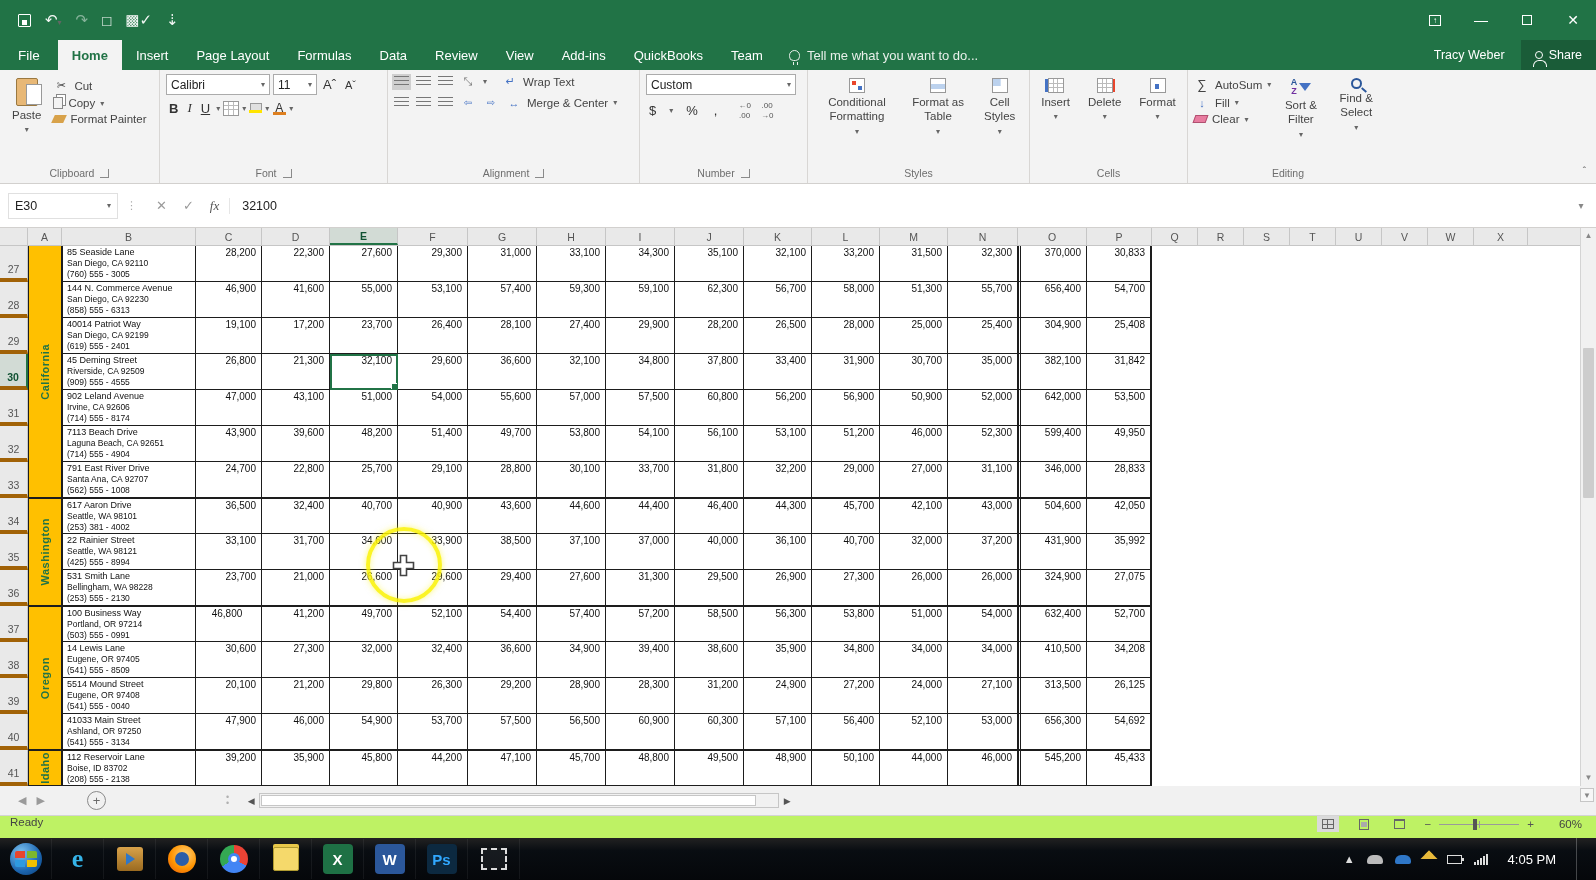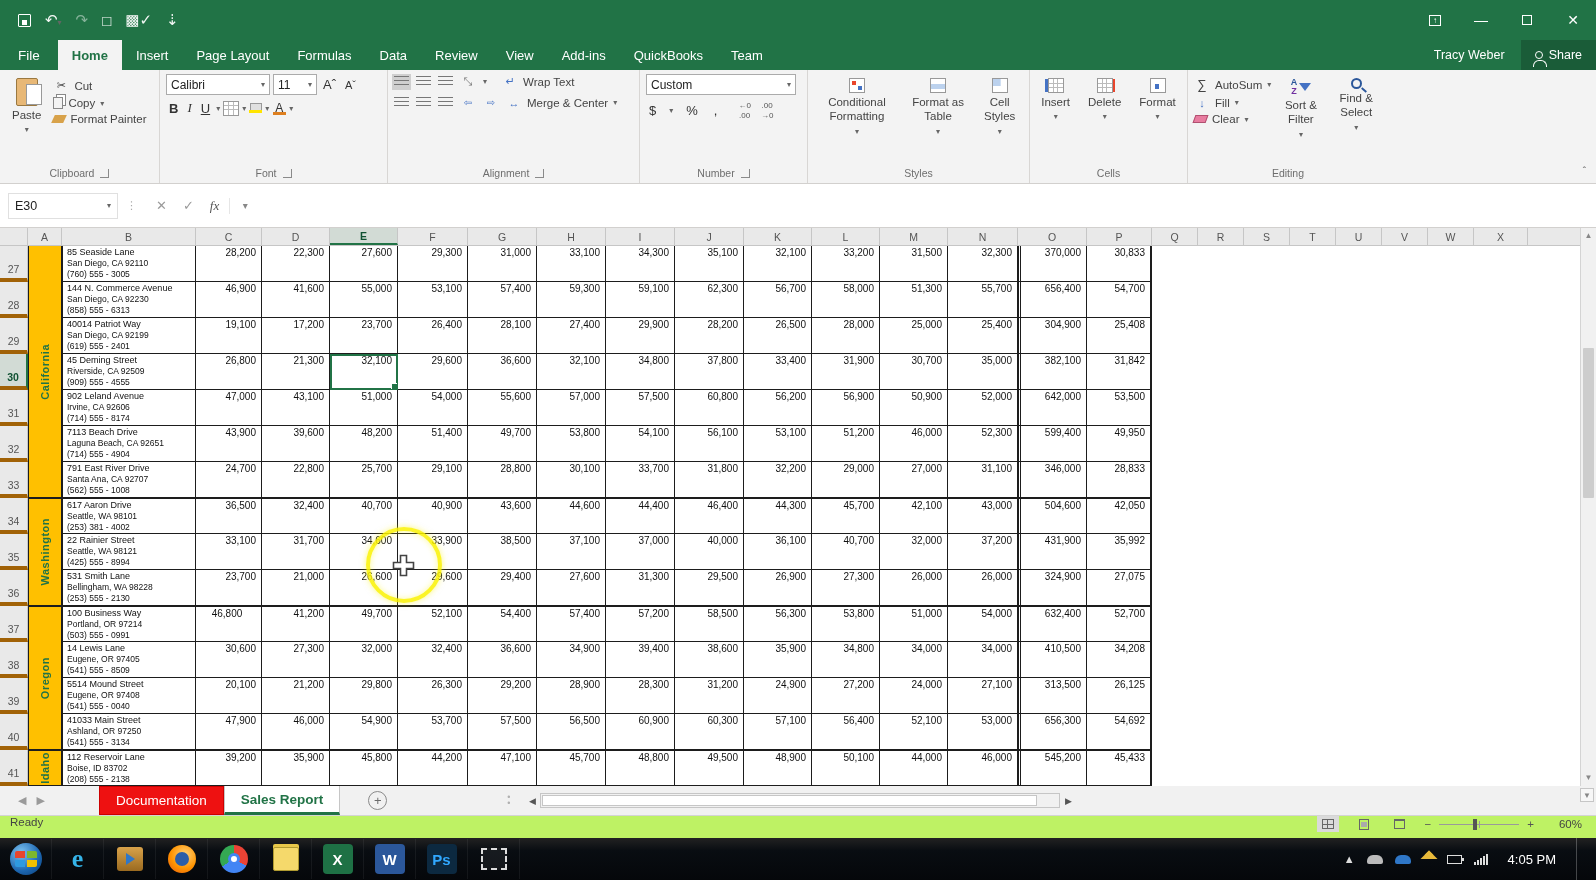--- a/index.html
+++ b/index.html
@@ -197,20 +197,24 @@
         <div class="rtab">Insert</div>
         <div class="rtab">Page Layout</div>
         <div class="rtab">Formulas</div>
         <div class="rtab">Data</div>
         <div class="rtab">Review</div>
         <div class="rtab">View</div>
         <div class="rtab">Add-ins</div>
         <div class="rtab">QuickBooks</div>
         <div class="rtab">Team</div>
       </div>
+    <div class="tellme">
+      <span class="bulb"></span>
+      <span>Tell me what you want to do...</span>
+    </div>
     <div class="menu-right">
       <span class="username">Tracy Weber</span>
       <span class="sharebox">
         <span class="person-glyph"></span>
         <span>Share</span>
       </span>
     </div>
   </div>
 
   <div class="ribbon">
@@ -427,20 +431,21 @@
     <div class="namebox">
         <span>E30</span>
         <span class="caret">▾</span>
       </div>
     <span class="fb-dots">⋮</span>
     <div class="fb-icons">
       <span>✕</span>
       <span>✓</span>
       <span class="fx">fx</span>
     </div>
+    <div class="fb-input">32100</div>
     <div class="fb-expand">▾</div>
   </div>
 
   <div class="sheet">
     <div class="colheaders">
       <div class="corner"></div>
     <div class="colh" style="width: 34px;">A</div>
         <div class="colh" style="width: 134px;">B</div>
         <div class="colh" style="width: 66px;">C</div>
         <div class="colh" style="width: 68px;">D</div>
@@ -833,24 +838,20 @@
       <div class="stateband" style="top: 522px; height: 36px;">
         <span>Idaho</span>
       </div>
     </div>
 
   <div class="tabbar">
     <div class="tabnav">
       <span>◀</span>
       <span>▶</span>
     </div>
-    <div style="display:flex;">
-        <div class="sheettab red">Documentation</div>
-        <div class="sheettab active">Sales Report</div>
-      </div>
     <div class="newsheet">+</div>
     <div class="tab-divider">•<br>•</div>
     <div class="hscroll">
       <span class="harr">◀</span>
       <span class="track">
           <span class="hthumb"></span>
         </span>
       <span class="harr">▶</span>
     </div>
     <div class="vbtn">▼</div>

